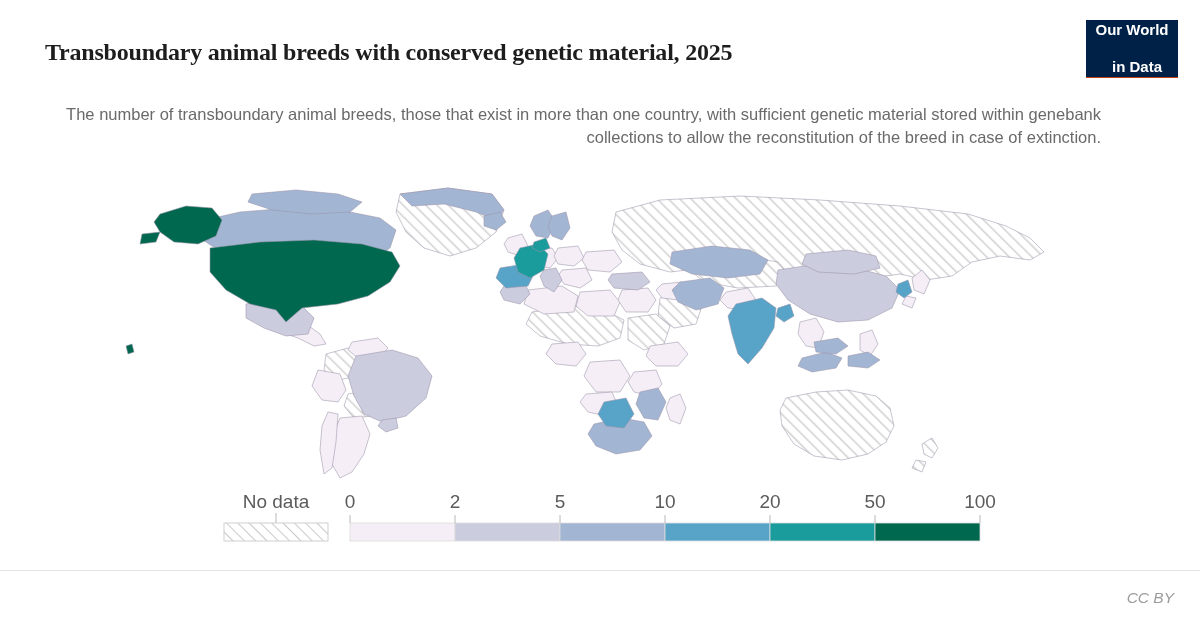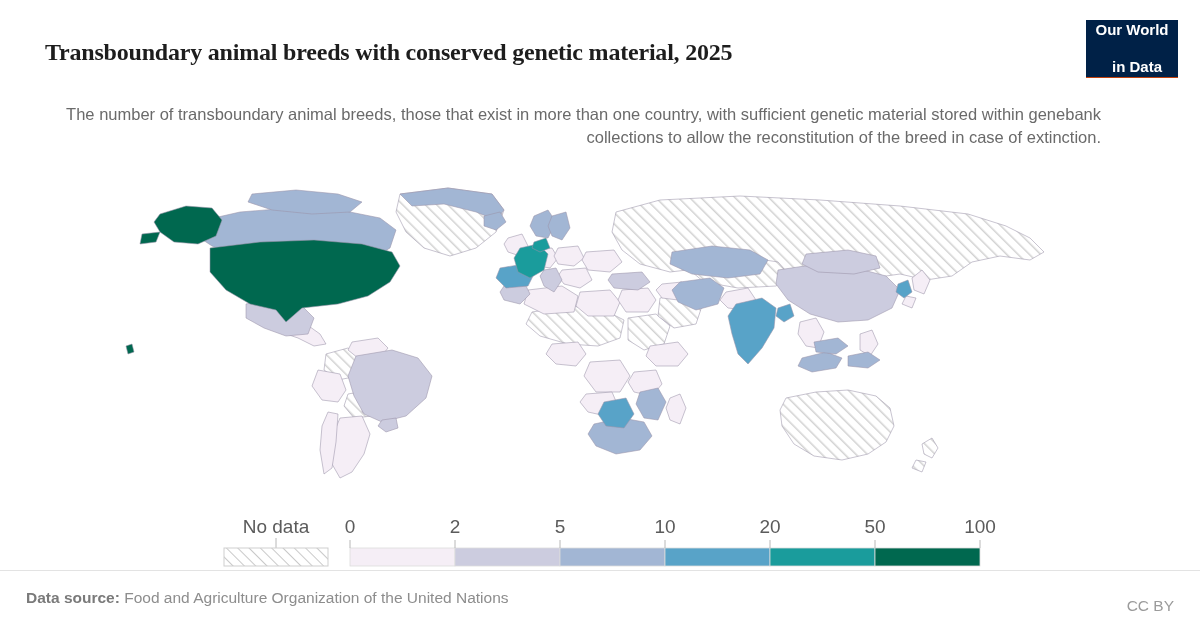--- a/index.html
+++ b/index.html
@@ -86,21 +86,20 @@
   }
   #map-svg { display: block; margin: 0 auto; }
 
   
   #legend {
     position: absolute;
     left: 0;
     top: 486px;
     width: 1200px;
     height: 64px;
-    margin-top: 25px;
   }
   #legend-svg { display: block; margin: 0 auto; }
 
   
   #footer {
     position: absolute;
     left: 0;
     bottom: 0;
     width: 1200px;
     height: 57px;
@@ -115,24 +114,25 @@
     color: #8d8d8d;
     white-space: nowrap;
   }
   #data-source b {
     color: #7a7a7a;
     font-weight: bold;
   }
   #license {
     position: absolute;
     right: 26px;
-    top: 26px;
+    top: 18px;
     font-size: 15.5px;
     color: #9b9b9b;
     white-space: nowrap;
+    font-style: italic;
   }
 </style>
 </head>
 <body>
 
 <div id="header">
   <h1 id="title">Transboundary animal breeds with conserved genetic material, 2025</h1>
   <p id="subtitle">The number of transboundary animal breeds, those that exist in more than one country, with sufficient genetic material stored within genebank collections to allow the reconstitution of the breed in case of extinction.</p>
   <div id="owid-logo">
     <span class="l1">Our World</span>
@@ -271,18 +271,14 @@
     <text x="360" y="22">5</text>
     <text x="465" y="22">10</text>
     <text x="570" y="22">20</text>
     <text x="675" y="22">50</text>
     <text x="780" y="22">100</text>
   </g>
 </svg>
 </div>
 
 <div id="footer">
-  <div id="data-source">
-    <b>Data source:</b>
-    <span>Food and Agriculture Organization of the United Nations</span>
-  </div>
   <div id="license">CC BY</div>
 </div>
 
 </body></html>

